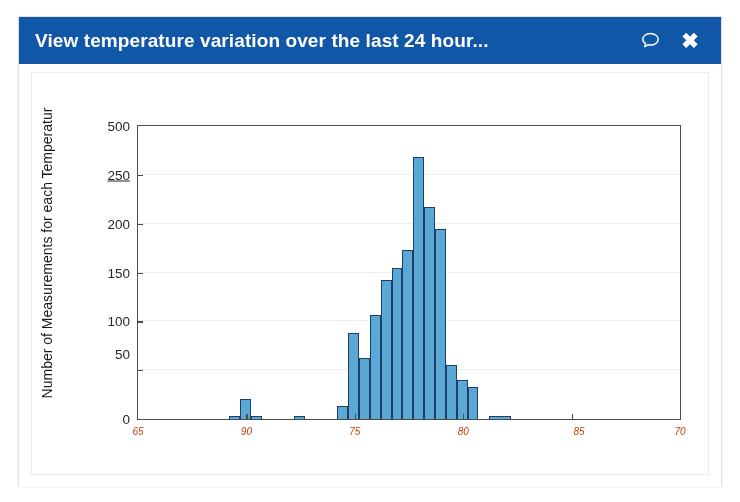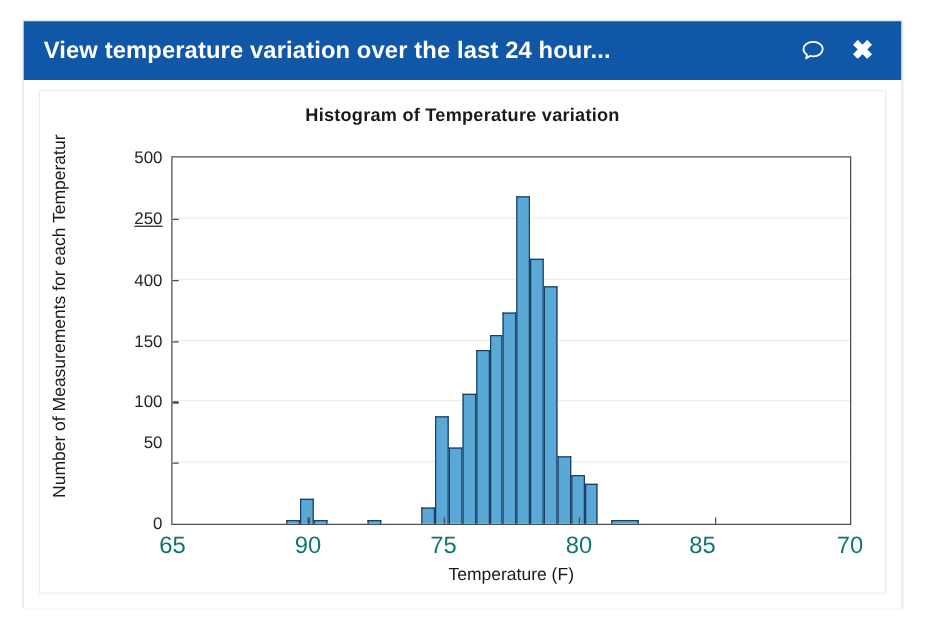--- a/index.html
+++ b/index.html
@@ -124,23 +124,24 @@
     position: absolute;
     left: 0; width: 5px; height: 1.3px;
     background: #4d4d4d;
   }
   
   .xtick-label {
     position: absolute;
     top: 100%;
     margin-top: 7px;
     transform: translateX(-50%);
-    font-size: 19px;
-    color: #0f766e;
-    white-space: nowrap;
+    font-size: 10px;
+    color: #c2410c;
+    white-space: nowrap;
+    font-style: italic;
   }
   .xtick-mark {
     position: absolute;
     bottom: 0; width: 1.3px; height: 5px;
     background: #4d4d4d;
   }
 
   #xlabel {
     position: absolute;
     left: 105px; top: 378px;
@@ -183,21 +184,20 @@
 
     <div class="tb-btn" id="close-btn">
       <span class="x-glyph">✖</span>
     </div>
   </div>
 
   <div id="panel-body">
     <div id="chart-card">
       <div id="figure">
 
-        <div id="chart-title">Histogram of Temperature variation</div>
 
         <div id="ylabel-wrap">
           <div id="ylabel">Number of Measurements for each Temperatur</div>
         </div>
 
         <div id="plot-area">
             <div class="gridline" style="bottom: 48.8333px;"></div>
             <div class="gridline" style="bottom: 97.6667px;"></div>
             <div class="gridline" style="bottom: 146.5px;"></div>
             <div class="gridline" style="bottom: 195.333px;"></div>
@@ -220,36 +220,35 @@
             <div class="bar" title="79.7-80.2: 40" style="left: 318.696px; width: 10.84px; height: 39.0667px;"></div>
             <div class="bar" title="80.2-80.7: 33" style="left: 329.536px; width: 10.84px; height: 32.23px;"></div>
             <div class="bar" title="81.2-82.2: 3" style="left: 351.216px; width: 21.68px; height: 2.93px;"></div>
             <div class="ytick-label" style="top: 293px;">0</div>
             <div class="ytick-label" style="top: 228px;">50</div>
             <div class="ytick-mark" style="top: 244.167px;"></div>
             <div class="ytick-label" style="top: 195.333px;">100</div>
             <div class="ytick-mark" style="top: 195.333px;"></div>
             <div class="ytick-label" style="top: 146.5px;">150</div>
             <div class="ytick-mark" style="top: 146.5px;"></div>
-            <div class="ytick-label" style="top: 97.6667px;">400</div>
+            <div class="ytick-label" style="top: 97.6667px;">200</div>
             <div class="ytick-mark" style="top: 97.6667px;"></div>
             <div class="ytick-label" style="top: 48.8333px; text-decoration: underline;">250</div>
             <div class="ytick-mark" style="top: 48.8333px;"></div>
             <div class="ytick-label" style="top: 0px;">500</div>
             <div class="xtick-label" style="left: 0px;">65</div>
             <div class="xtick-label" style="left: 108.4px;">90</div>
             <div class="xtick-mark" style="left: 108.4px;"></div>
             <div class="xtick-label" style="left: 216.8px;">75</div>
             <div class="xtick-mark" style="left: 216.8px;"></div>
             <div class="xtick-label" style="left: 325.2px;">80</div>
             <div class="xtick-mark" style="left: 325.2px;"></div>
-            <div class="xtick-label" style="left: 424px;">85</div>
+            <div class="xtick-label" style="left: 441px;">85</div>
             <div class="xtick-mark" style="left: 433.6px;"></div>
             <div class="xtick-label" style="left: 542px;">70</div>
           </div>
 
-        <div id="xlabel">Temperature (F)</div>
 
       </div>
     </div>
   </div>
 
 </div>
 
 </body></html>

